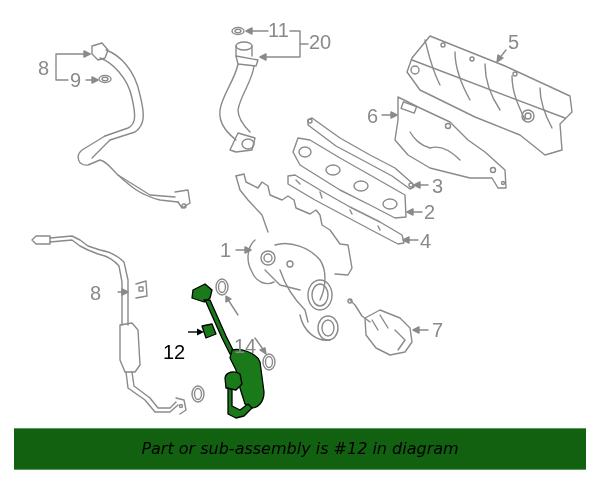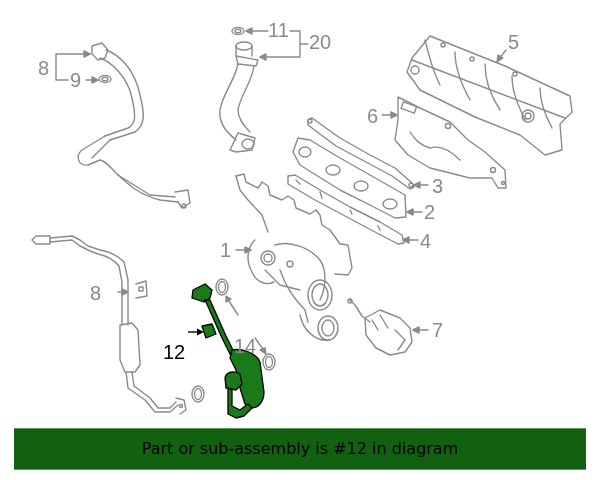--- a/index.html
+++ b/index.html
@@ -3,21 +3,21 @@
 <meta charset="utf-8">
 <style>
   html, body { margin: 0; padding: 0; background: #ffffff; }
   body { width: 600px; height: 480px; position: relative; overflow: hidden; font-family: "DejaVu Sans", sans-serif; }
   #diagram { position: absolute; left: 0; top: 0; width: 600px; height: 480px; }
   .callout { position: absolute; font-family: Liberation Sans, sans-serif; font-size: 20px; color: #8a8a8a; line-height: 1; white-space: nowrap; }
   .callout.active { color: #000000; margin-top: 19px; }
   #banner { position: absolute; left: 14px; top: 428px; width: 572px; height: 42px; background: #116111;
             border-top: 1px solid #5a9a5a; border-bottom: 1px solid #5a9a5a; box-sizing: border-box;
             display: flex; flex-direction: column; align-items: center; justify-content: center; }
-  #banner span { font-family: "DejaVu Sans", sans-serif; font-size: 16px; line-height: 18px; color: #000000; }
+  #banner span { font-family: "DejaVu Sans", sans-serif; font-size: 16px; line-height: 18px; color: #000000; font-style: italic; }
 </style>
 </head>
 <body>
 
 <svg id="diagram" viewBox="0 0 600 480" xmlns="http://www.w3.org/2000/svg">
   <g fill="none" stroke="#8a8a8a" stroke-width="1.4" stroke-linejoin="round" stroke-linecap="round">
 
     <g>
       <path d="M92,46 L102,43 L108,50 L105,58 L98,60 L92,54 Z"></path>
       <path d="M106,50 C120,55 135,70 140,95 C145,115 145,125 135,132 L110,140"></path>

